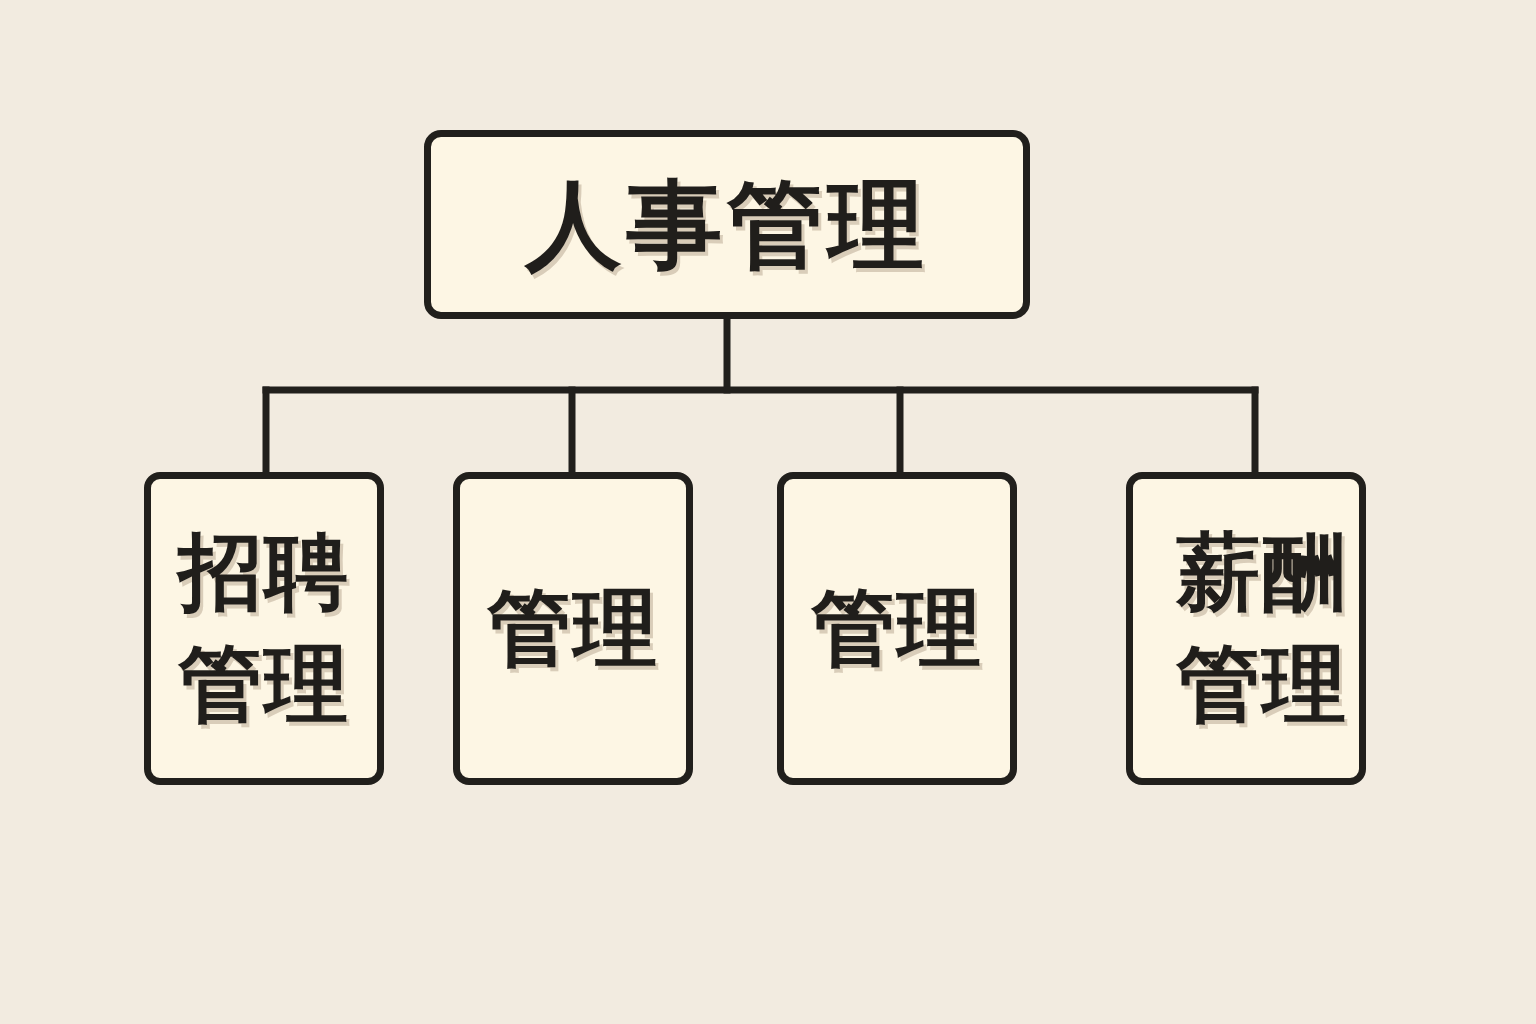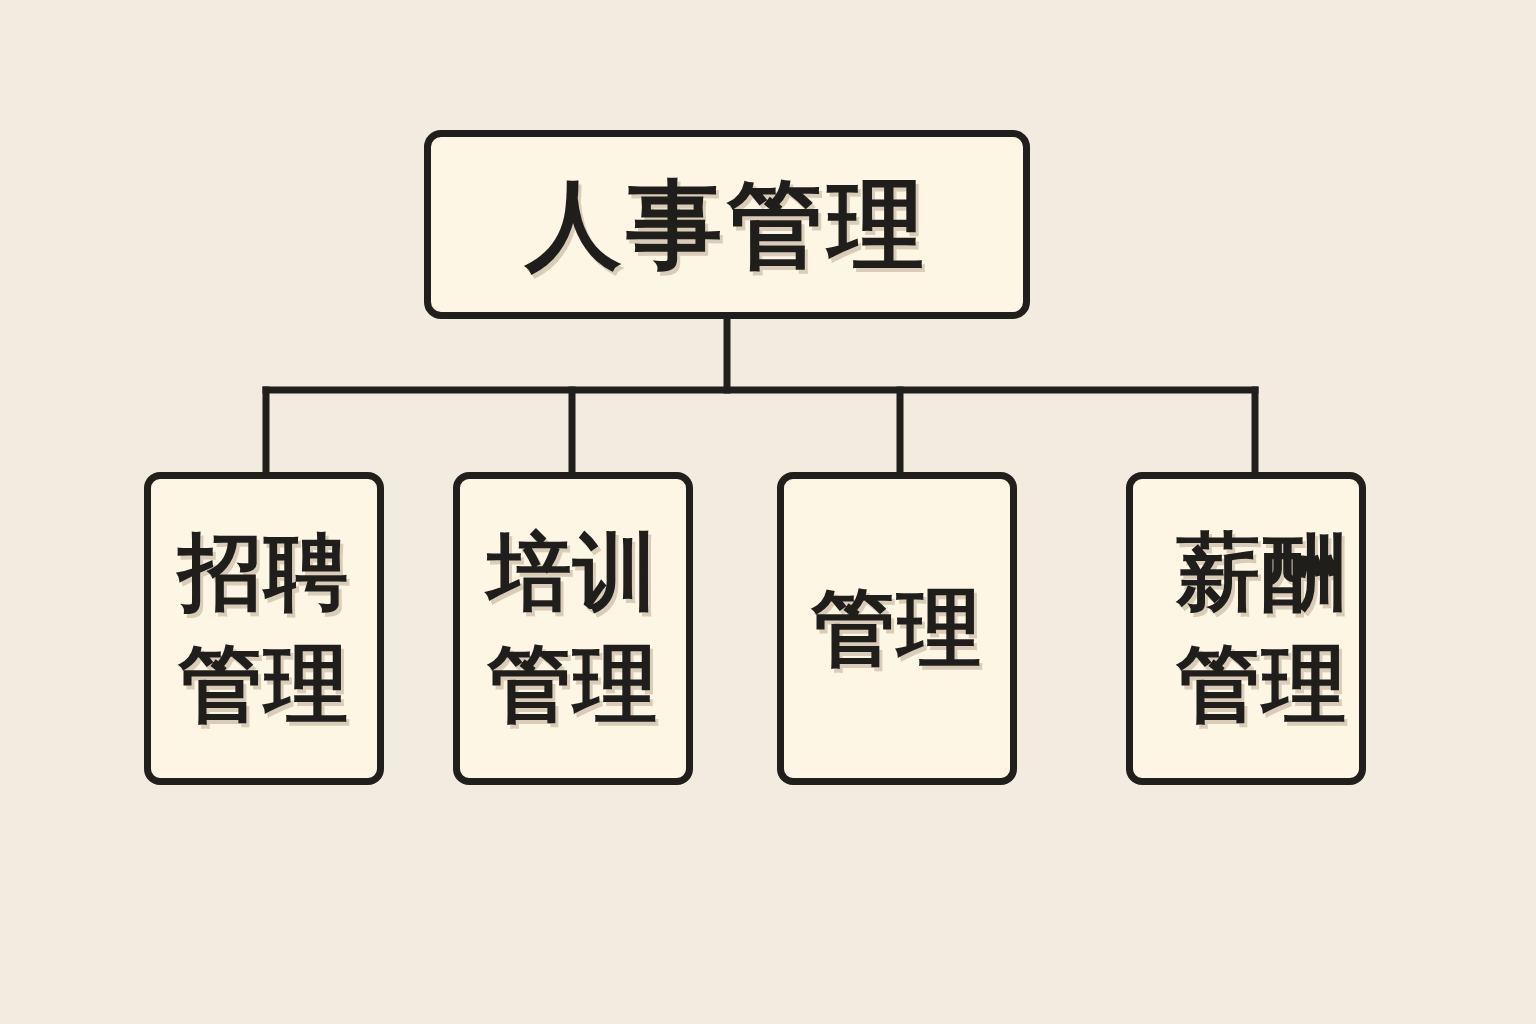--- a/index.html
+++ b/index.html
@@ -102,21 +102,20 @@
   <div class="node-box" id="node-root">
     <span class="node-line">人事管理</span>
   </div>
 
   <div class="node-box node-child" id="node-child-0">
     <span class="node-line">招聘</span>
     <span class="node-line">管理</span>
   </div>
 
   <div class="node-box node-child" id="node-child-1">
-    <span class="node-line">培训</span>
     <span class="node-line">管理</span>
   </div>
 
   <div class="node-box node-child" id="node-child-2">
     <span class="node-line">管理</span>
   </div>
 
   <div class="node-box node-child" id="node-child-3">
     <span class="node-line">薪酬</span>
     <span class="node-line">管理</span>

